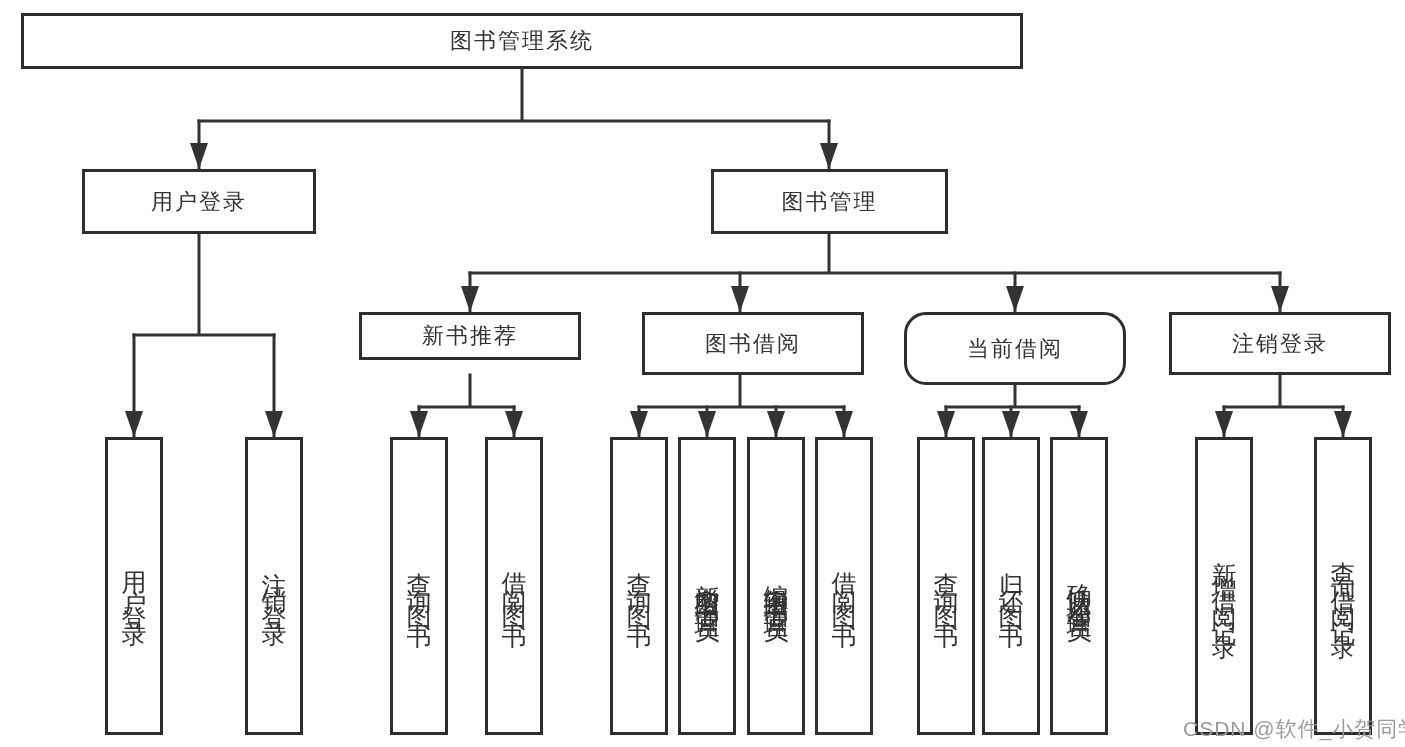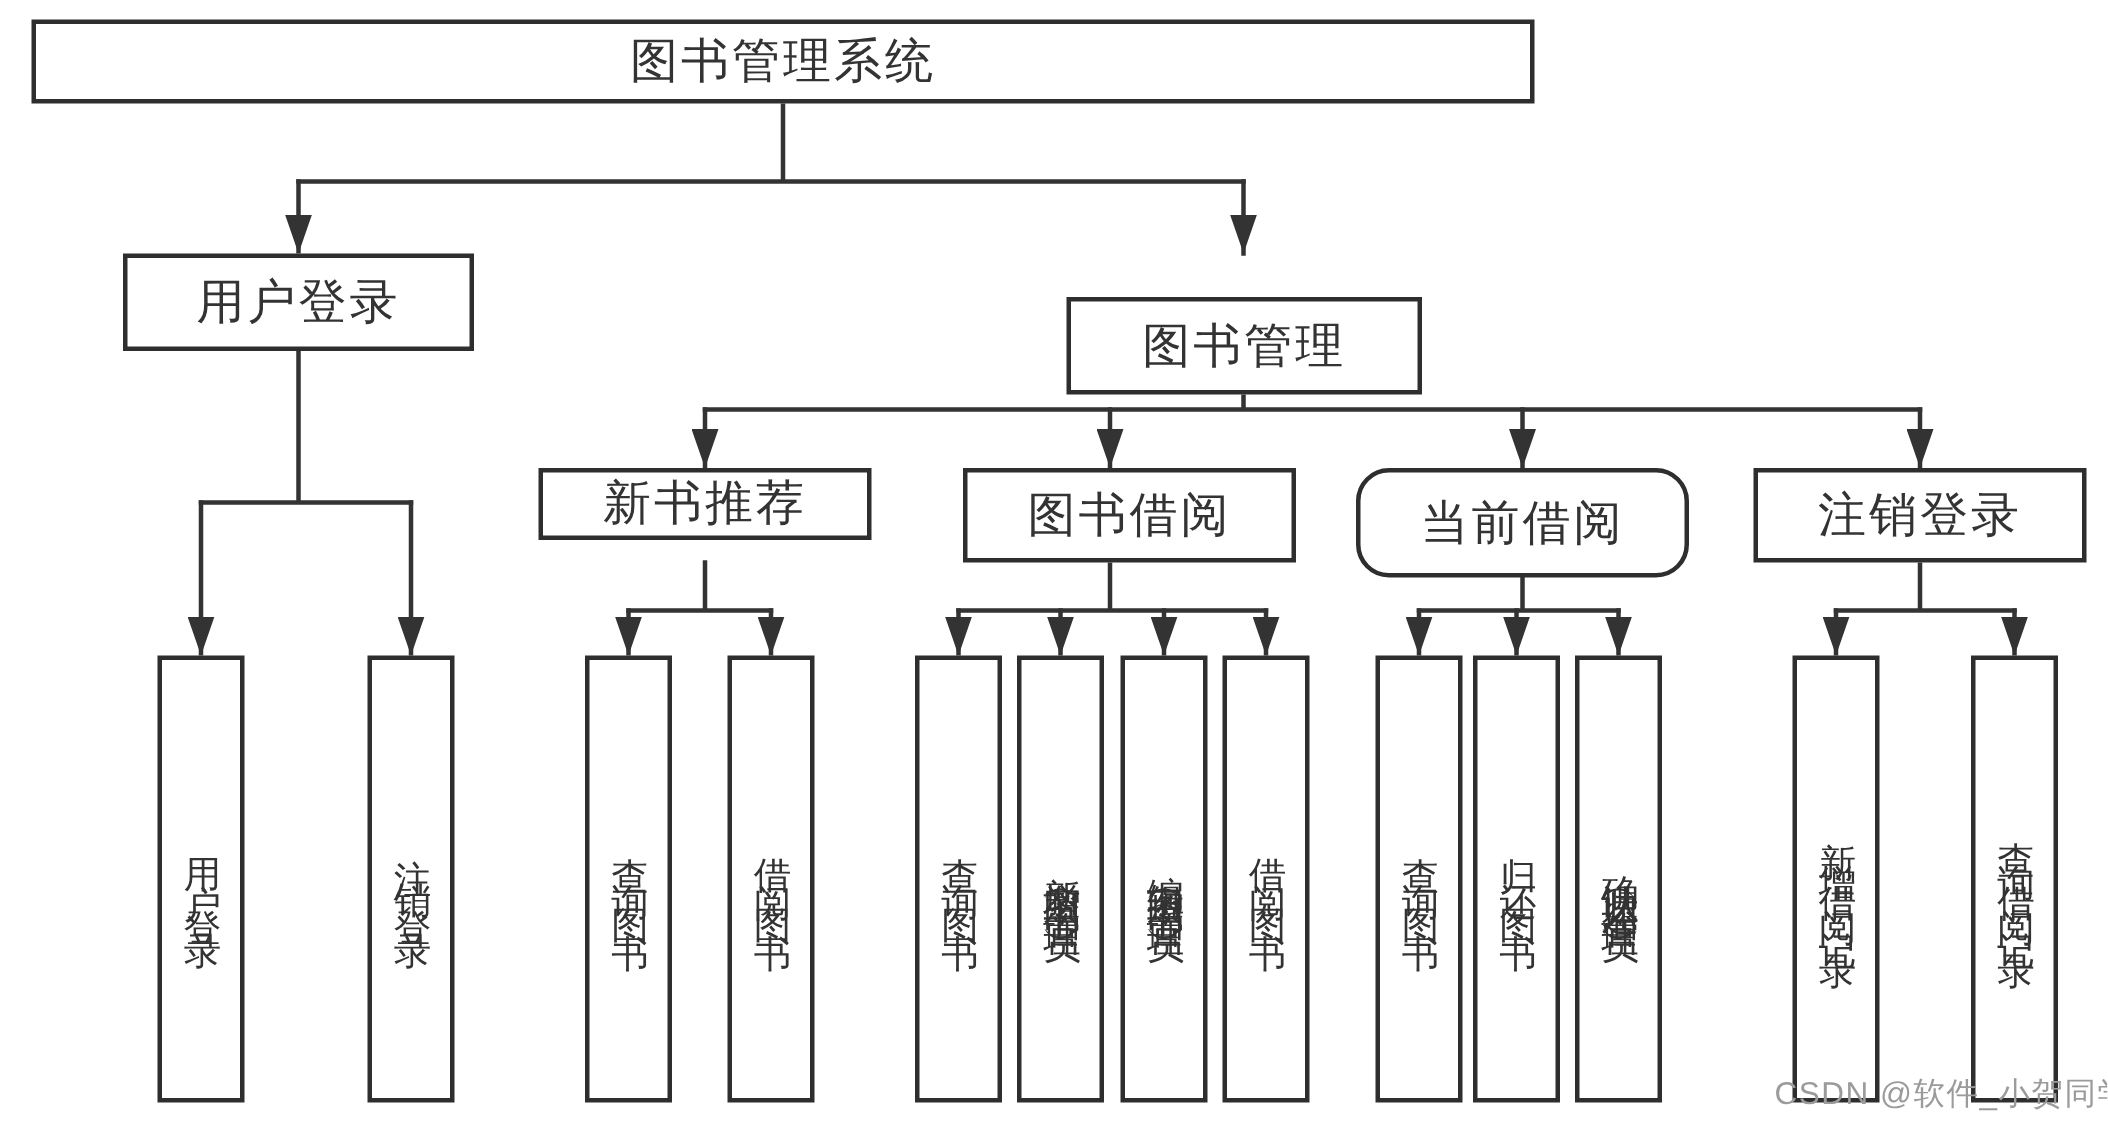--- a/index.html
+++ b/index.html
@@ -16,21 +16,21 @@
     position: absolute;
     box-sizing: border-box;
     background: #ffffff;
     border: 3px solid #2e2e2e;
     color: #333333;
     display: flex;
     align-items: center;
     justify-content: center;
     z-index: 2;
   }
-  .h { font-size: 32px; letter-spacing: 2px; white-space: nowrap; }
+  .h { font-size: 22px; letter-spacing: 2px; white-space: nowrap; }
   .v {
     width: 58px;
     height: 298px;
     writing-mode: vertical-rl;
     text-orientation: mixed;
     font-size: 25px;
     letter-spacing: 17px;
     line-height: 1;
   }
   .v.mid  { letter-spacing: 15px; }
@@ -104,21 +104,21 @@
         <path d="M1280,375 L1280,407 M1224,407 L1343,407"></path>
         <line x1="1224" y1="407" x2="1224" y2="437" marker-end="url(#arw)"></line>
         <line x1="1343" y1="407" x2="1343" y2="437" marker-end="url(#arw)"></line>
       </g>
     </g>
   </svg>
 
   <div class="node h" style="left:21px; top:13px; width:1002px; height:56px;">图书管理系统</div>
 
   <div class="node h" style="left:82px; top:169px; width:234px; height:65px;">用户登录</div>
-  <div class="node h" style="left:711px; top:169px; width:237px; height:65px;margin-top:29px;">图书管理</div>
+  <div class="node h" style="left:711px; top:169px; width:237px; height:65px;">图书管理</div>
 
   <div class="node h" style="left:359px; top:312px; width:222px; height:48px;">新书推荐</div>
   <div class="node h" style="left:642px; top:312px; width:222px; height:63px;">图书借阅</div>
   <div class="node h" style="left:904px; top:312px; width:222px; height:73px;border-radius:22px;">当前借阅</div>
   <div class="node h" style="left:1169px; top:312px; width:222px; height:63px;">注销登录</div>
 
   <div class="node v" style="left:105px; top:437px;">用户登录</div>
   <div class="node v" style="left:245px; top:437px;">注销登录</div>
 
   <div class="node v" style="left:390px; top:437px;">查询图书</div>

